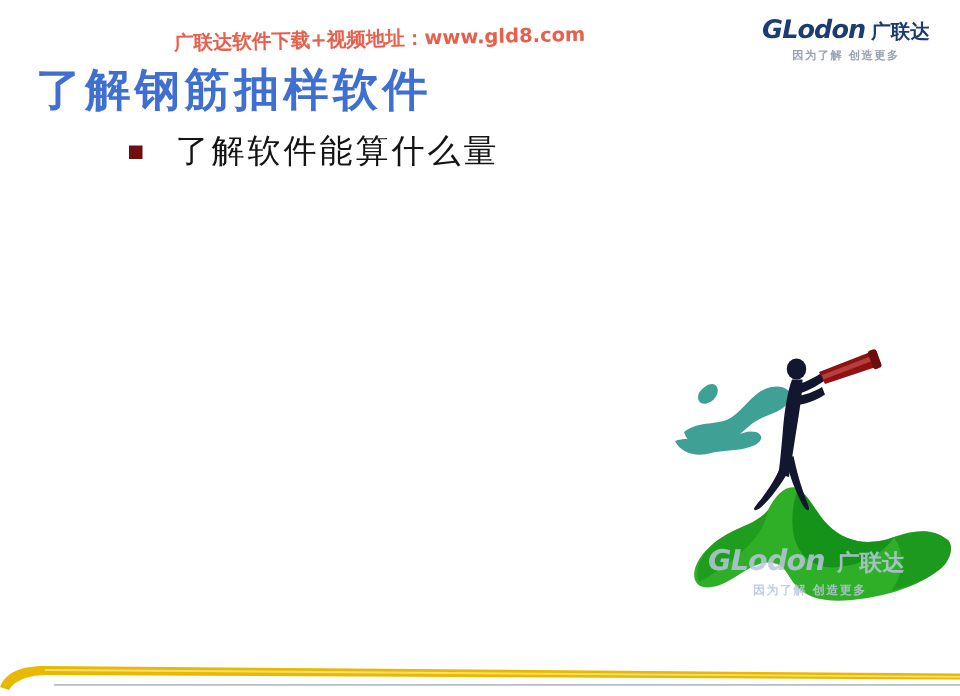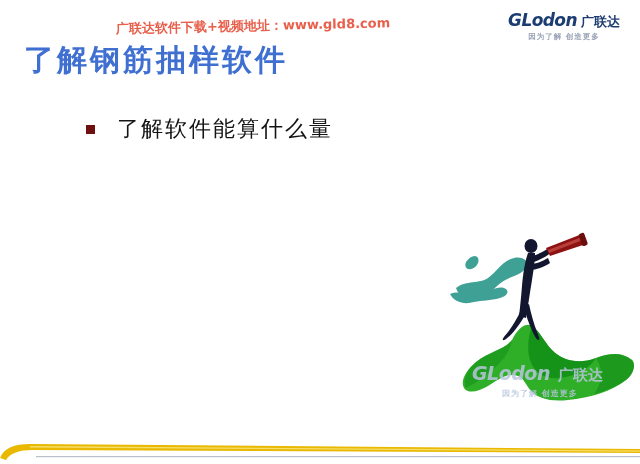--- a/index.html
+++ b/index.html
@@ -89,21 +89,21 @@
        0px -1px 0 #ffffff,  0px  1px 0 #ffffff,
       -1px  0px 0 #ffffff,  1px  0px 0 #ffffff;
     transform: rotate(-1.2deg);
     transform-origin: left center;
   }
 
   
   .bullet-list {
     position: absolute;
     left: 86px;
-    top: 114px;
+    top: 86px;
     width: 420px;
   }
   .bullet-row {
     display: flex;
     align-items: center;
     margin-bottom: 62px;
   }
   .bullet-marker {
     width: 9px;
     height: 9px;

